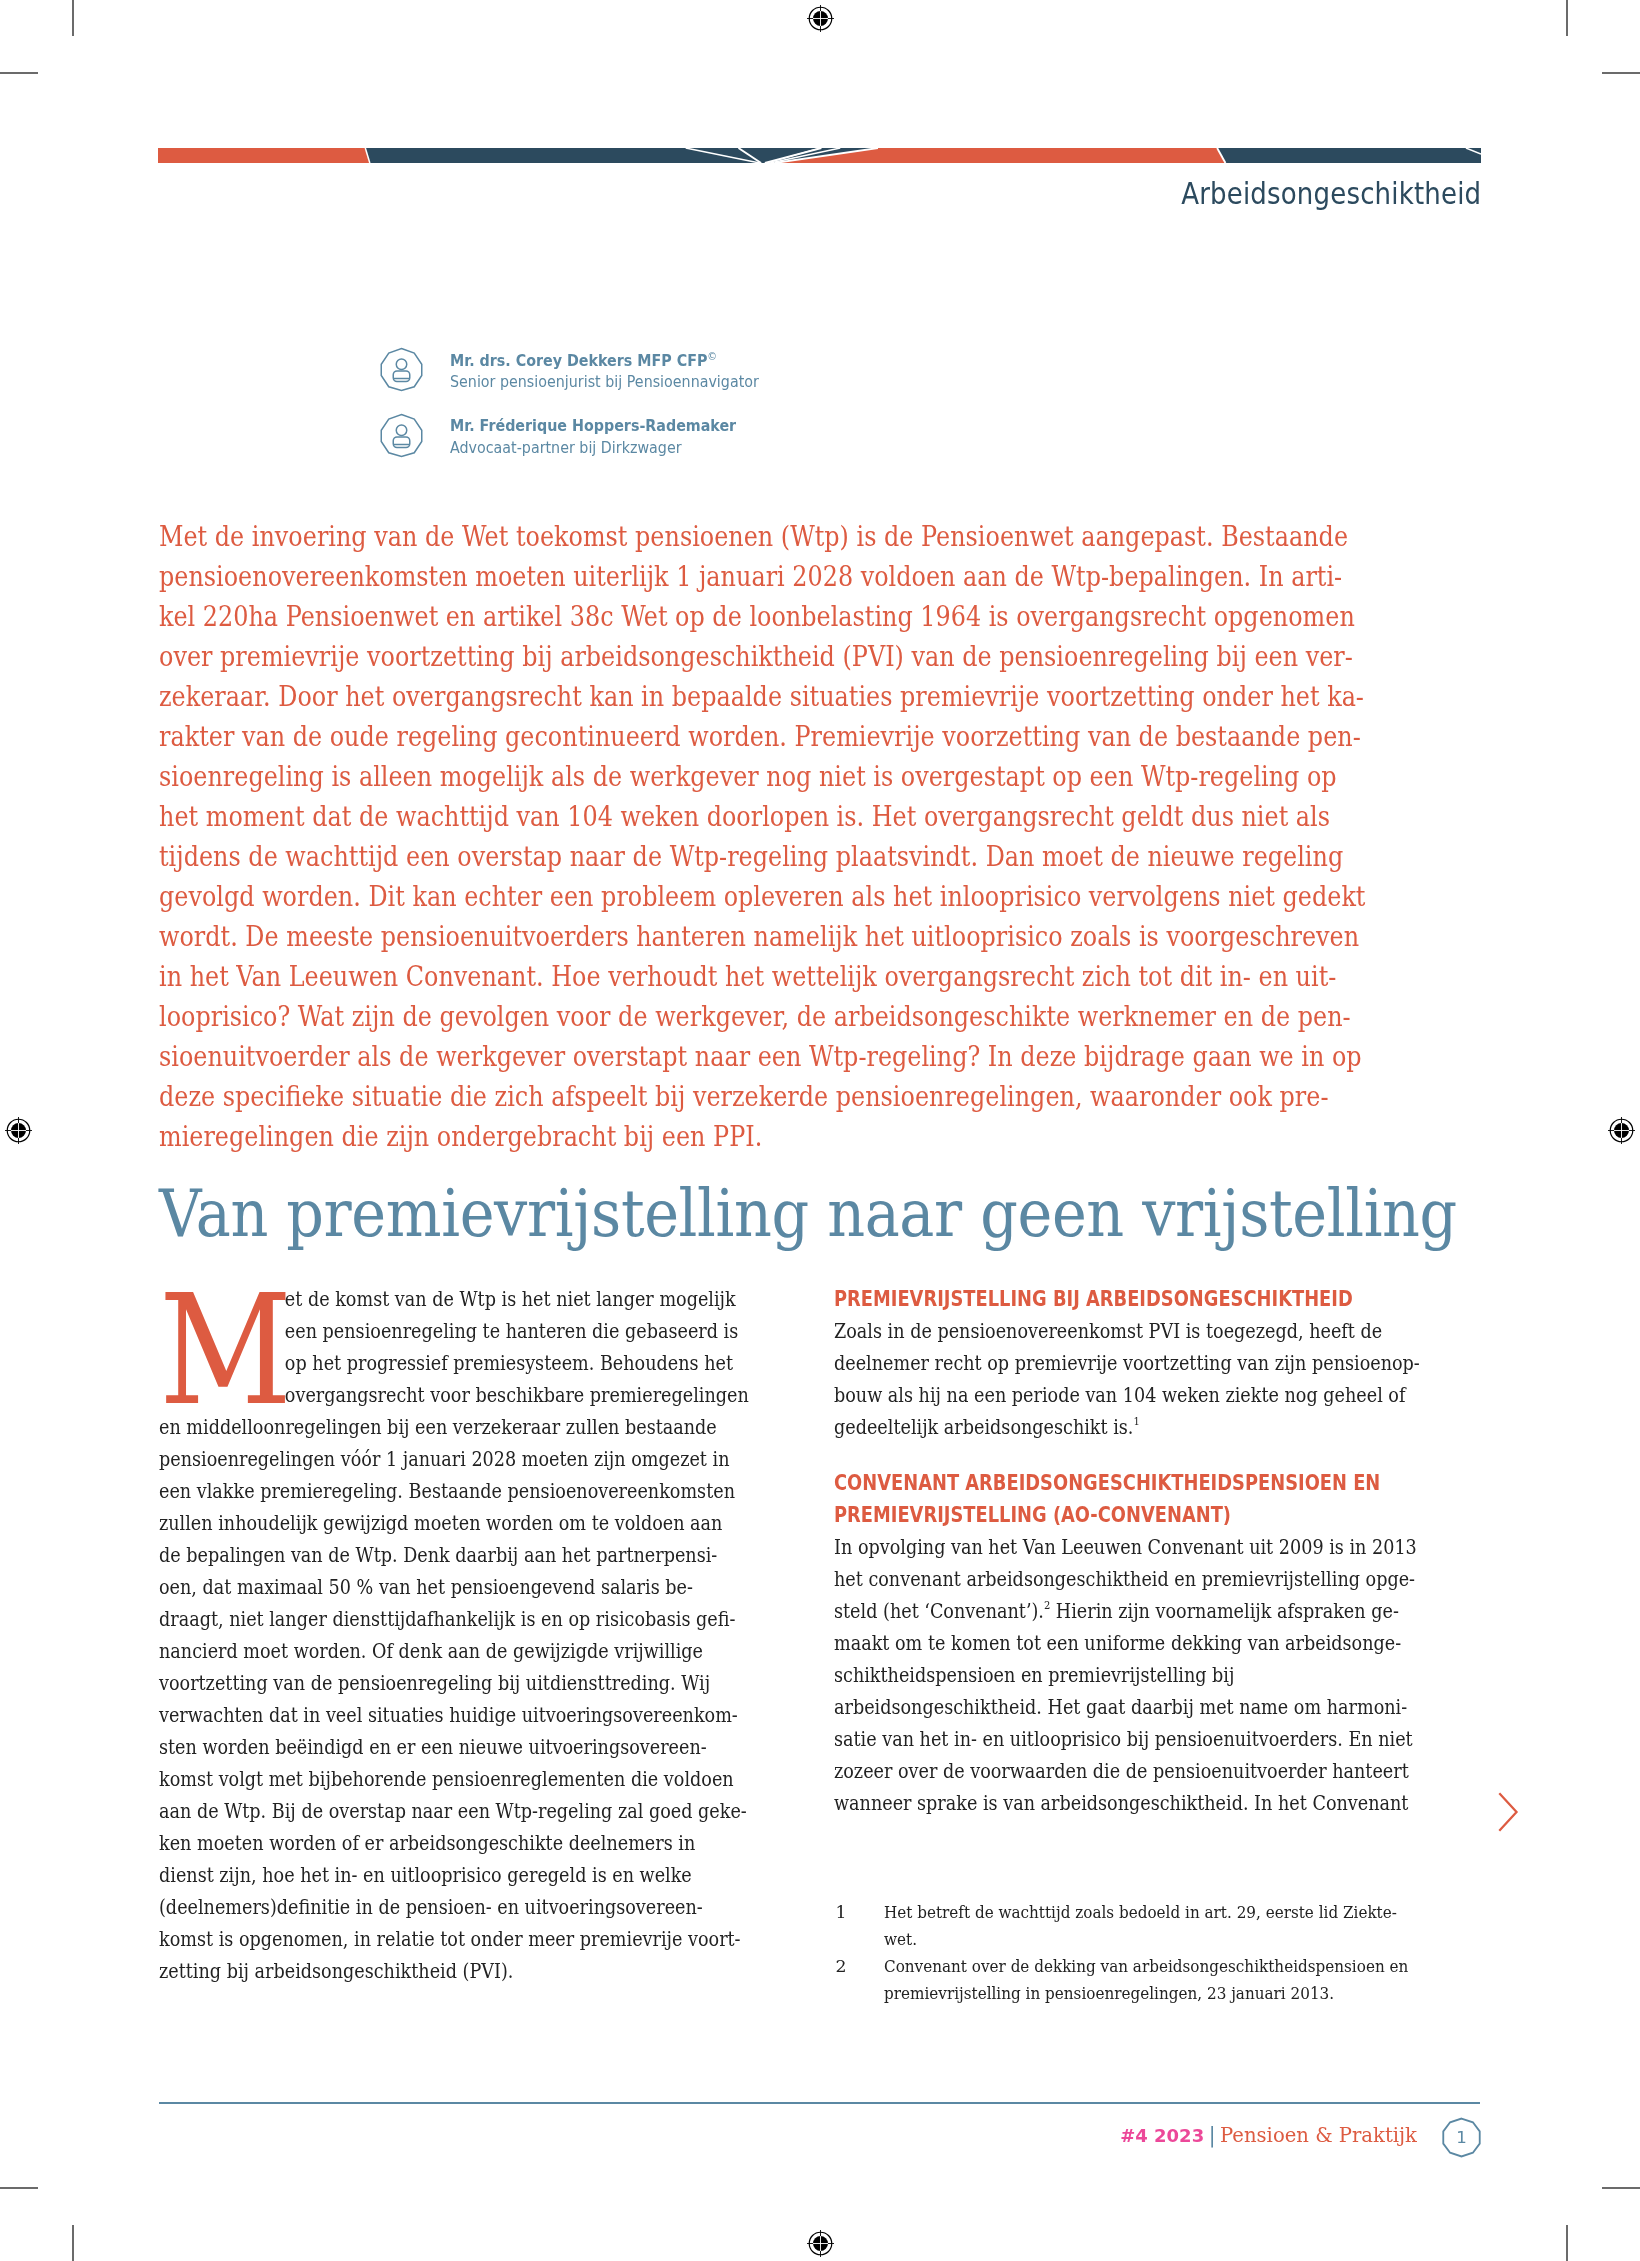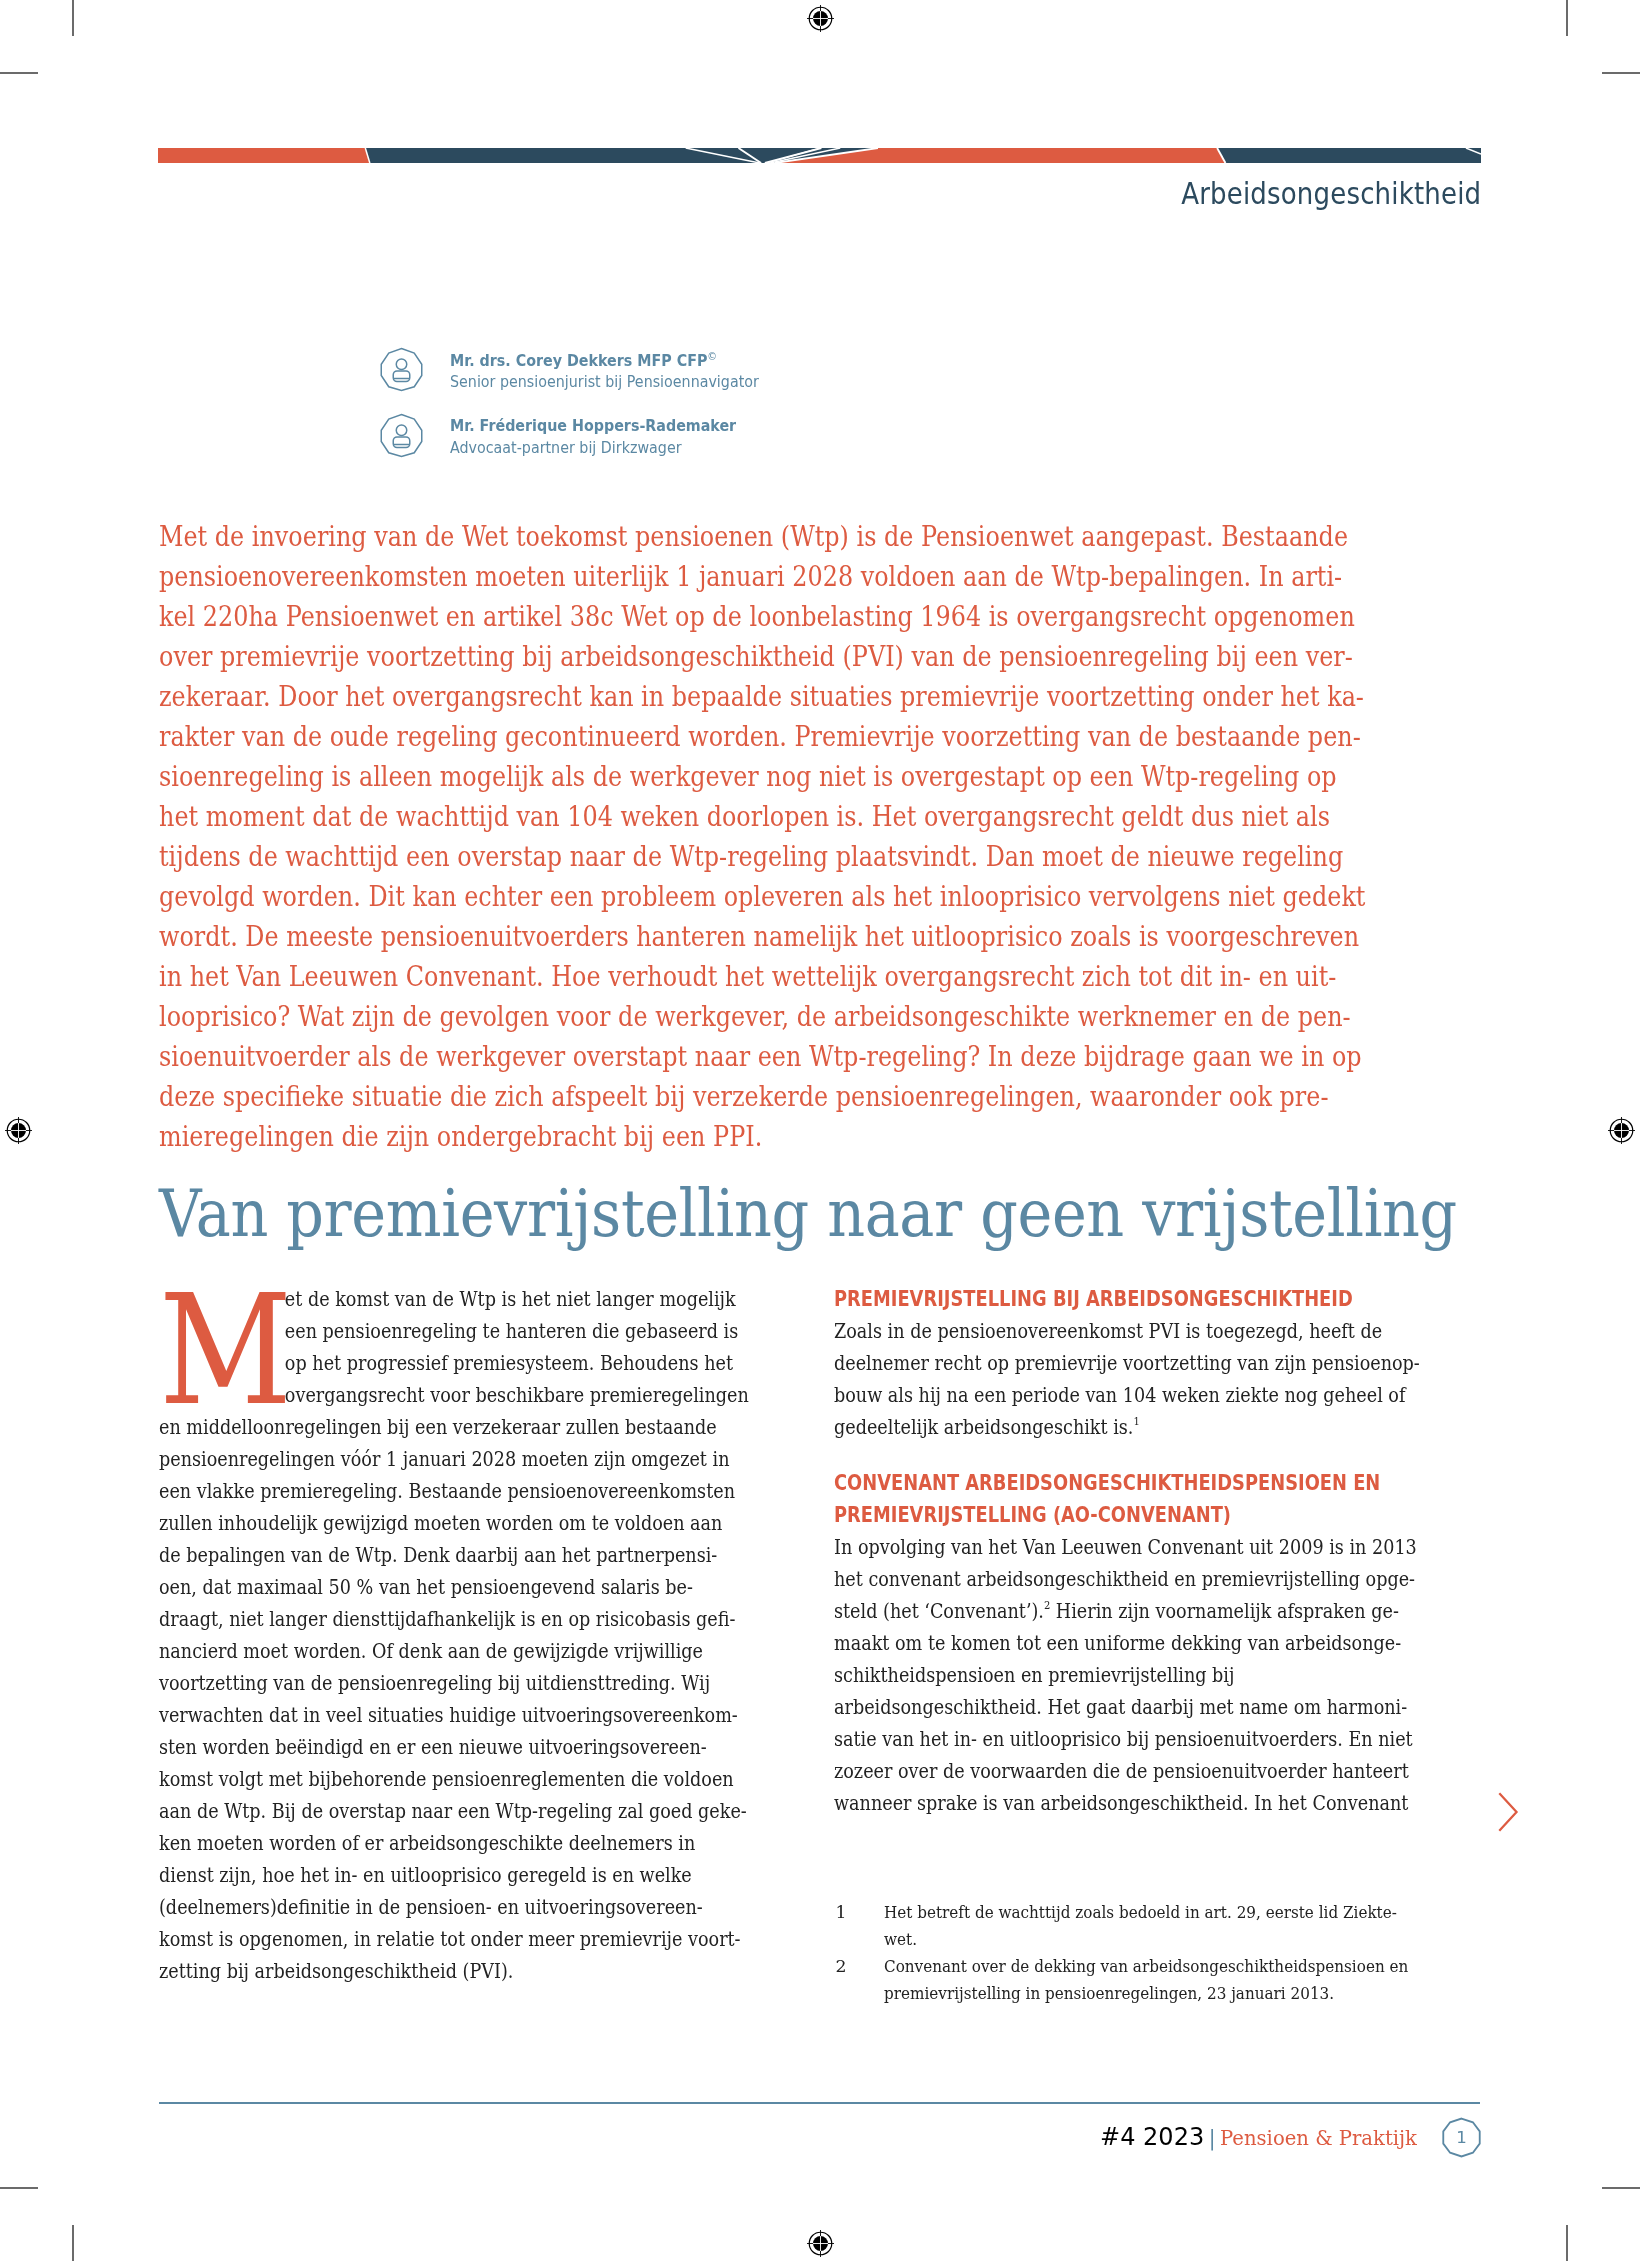--- a/index.html
+++ b/index.html
@@ -64,21 +64,21 @@
     .footnotes { position: absolute; left: 834px; top: 1899px; width: 648px; font-family: "DejaVu Serif", serif; font-size: 17.3px; line-height: 27px; color: #222; }
     .fn-row { position: relative; padding-left: 50px; }
     .fn-num { position: absolute; left: 1.5px; top: 0; }
     .fn-row .line { display: block; white-space: nowrap; transform: scaleX(0.88); transform-origin: left top; }
 
     .next-arrow { position: absolute; left: 1497px; top: 1791px; width: 22.6px; height: 42px; cursor: pointer; }
 
     
     .footer-rule { position: absolute; left: 159px; top: 2102px; width: 1321px; height: 2.3px; background: #5b88a3; }
     .footer-text { position: absolute; right: 223px; top: 2123px; white-space: nowrap; font-size: 20.4px; }
-    .footer-issue { font-family: "DejaVu Sans", sans-serif; color: #000000; font-size: 24px; }
+    .footer-issue { font-family: "DejaVu Sans", sans-serif; color: #ec4899; font-size: 18px; font-weight: bold; }
     .footer-sep { font-family: "DejaVu Sans", sans-serif; color: #5b88a3; margin: 0 4.5px; }
     .footer-mag { font-family: "DejaVu Serif", serif; color: #dd5b41; font-size: 19.6px; }
     .page-badge { position: absolute; left: 1441px; top: 2117px; width: 41px; height: 41px; }
     .page-badge span { position: absolute; left: 0; top: 0; width: 41px; height: 41px; line-height: 41px; text-align: center;
       font-family: "DejaVu Sans", sans-serif; font-size: 16.6px; color: #5b88a3; }
   </style>
 </head>
 <body>
 
 <div class="crop" style="left:72px;top:0;width:1.5px;height:36px;"></div>

